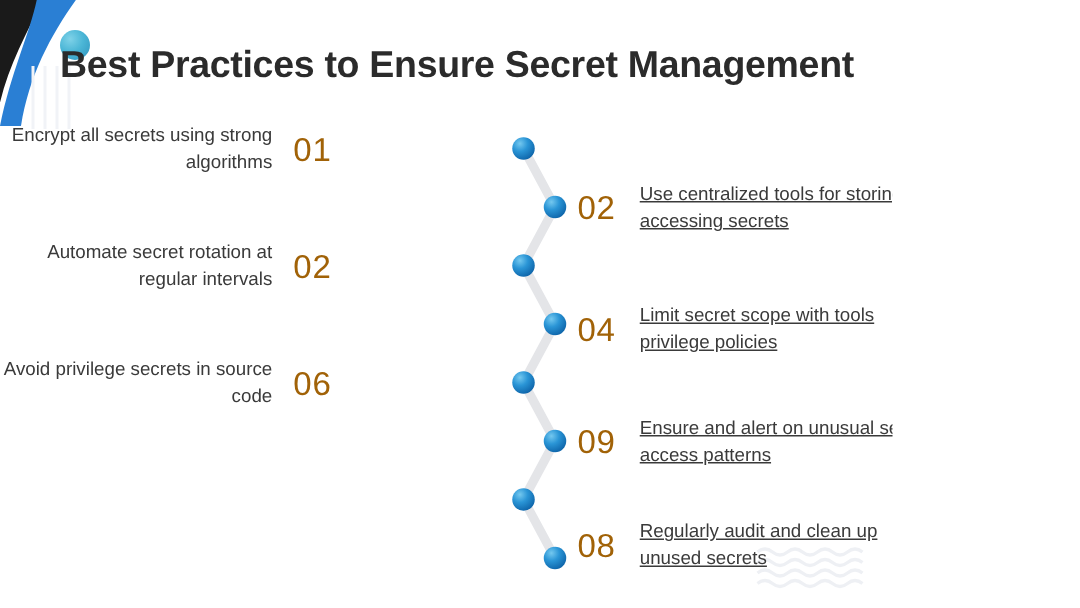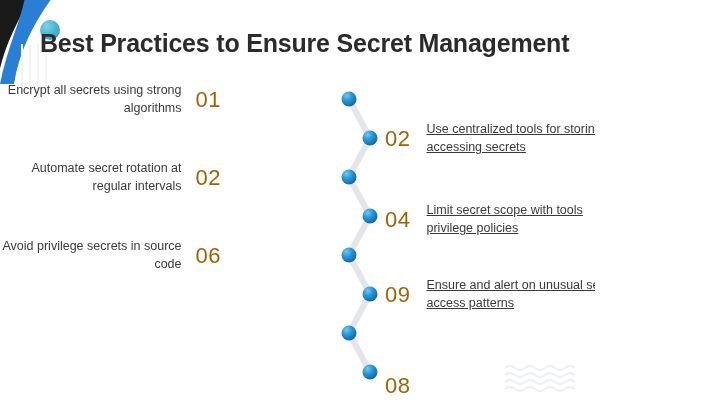--- a/index.html
+++ b/index.html
@@ -193,17 +193,18 @@
     <div class="item-text">Avoid privilege secrets in source code</div>
     <div class="item-num">06</div>
   </div>
 
   <div class="item item-right" style="top:279px;height:32px;">
     <div class="item-num">09</div>
     <div class="item-text">Ensure and alert on unusual secret access patterns</div>
   </div>
 
 
-  <div class="item item-right" style="top:370px;height:32px;">
+  <div class="item item-right" style="top:348px;height:32px;">
     <div class="item-num">08</div>
+    <div class="item-text">Regularly audit and clean up unused secrets</div>
   </div>
 
 </div>
 
 </body></html>

